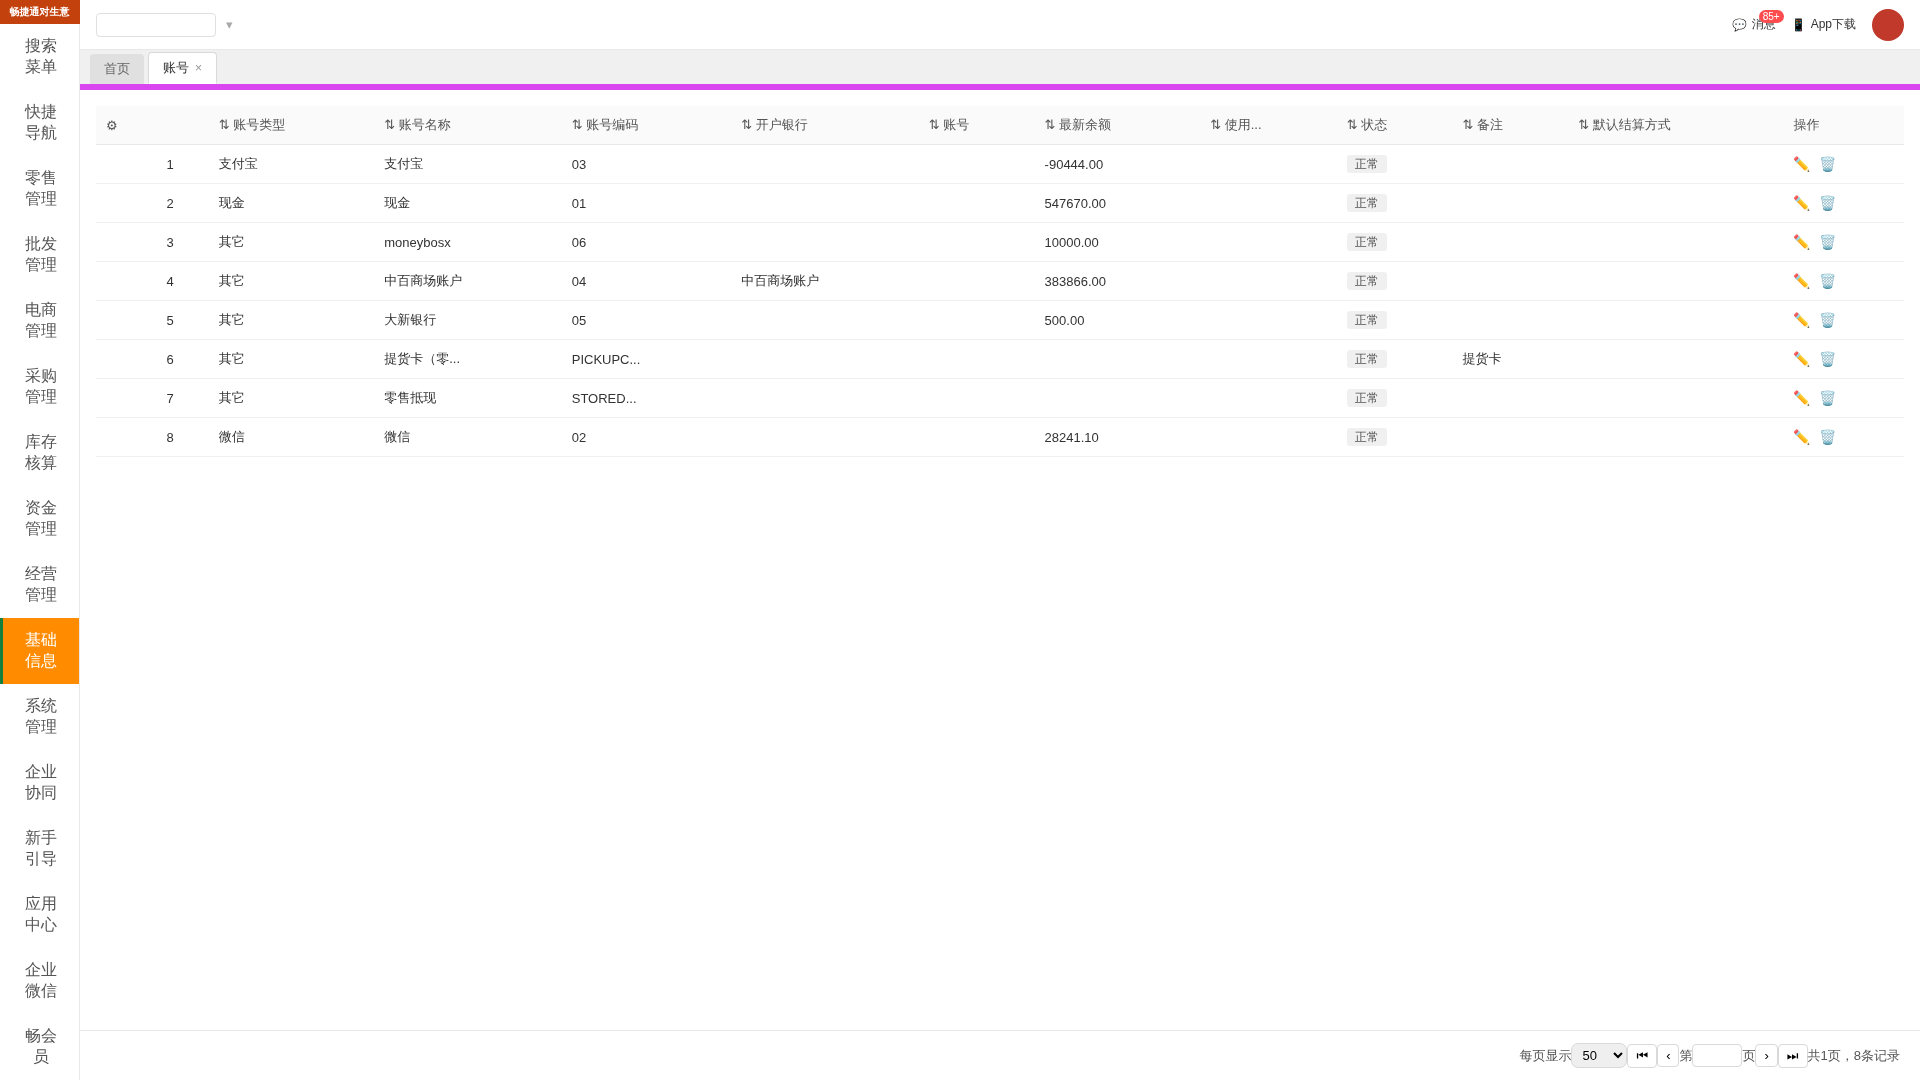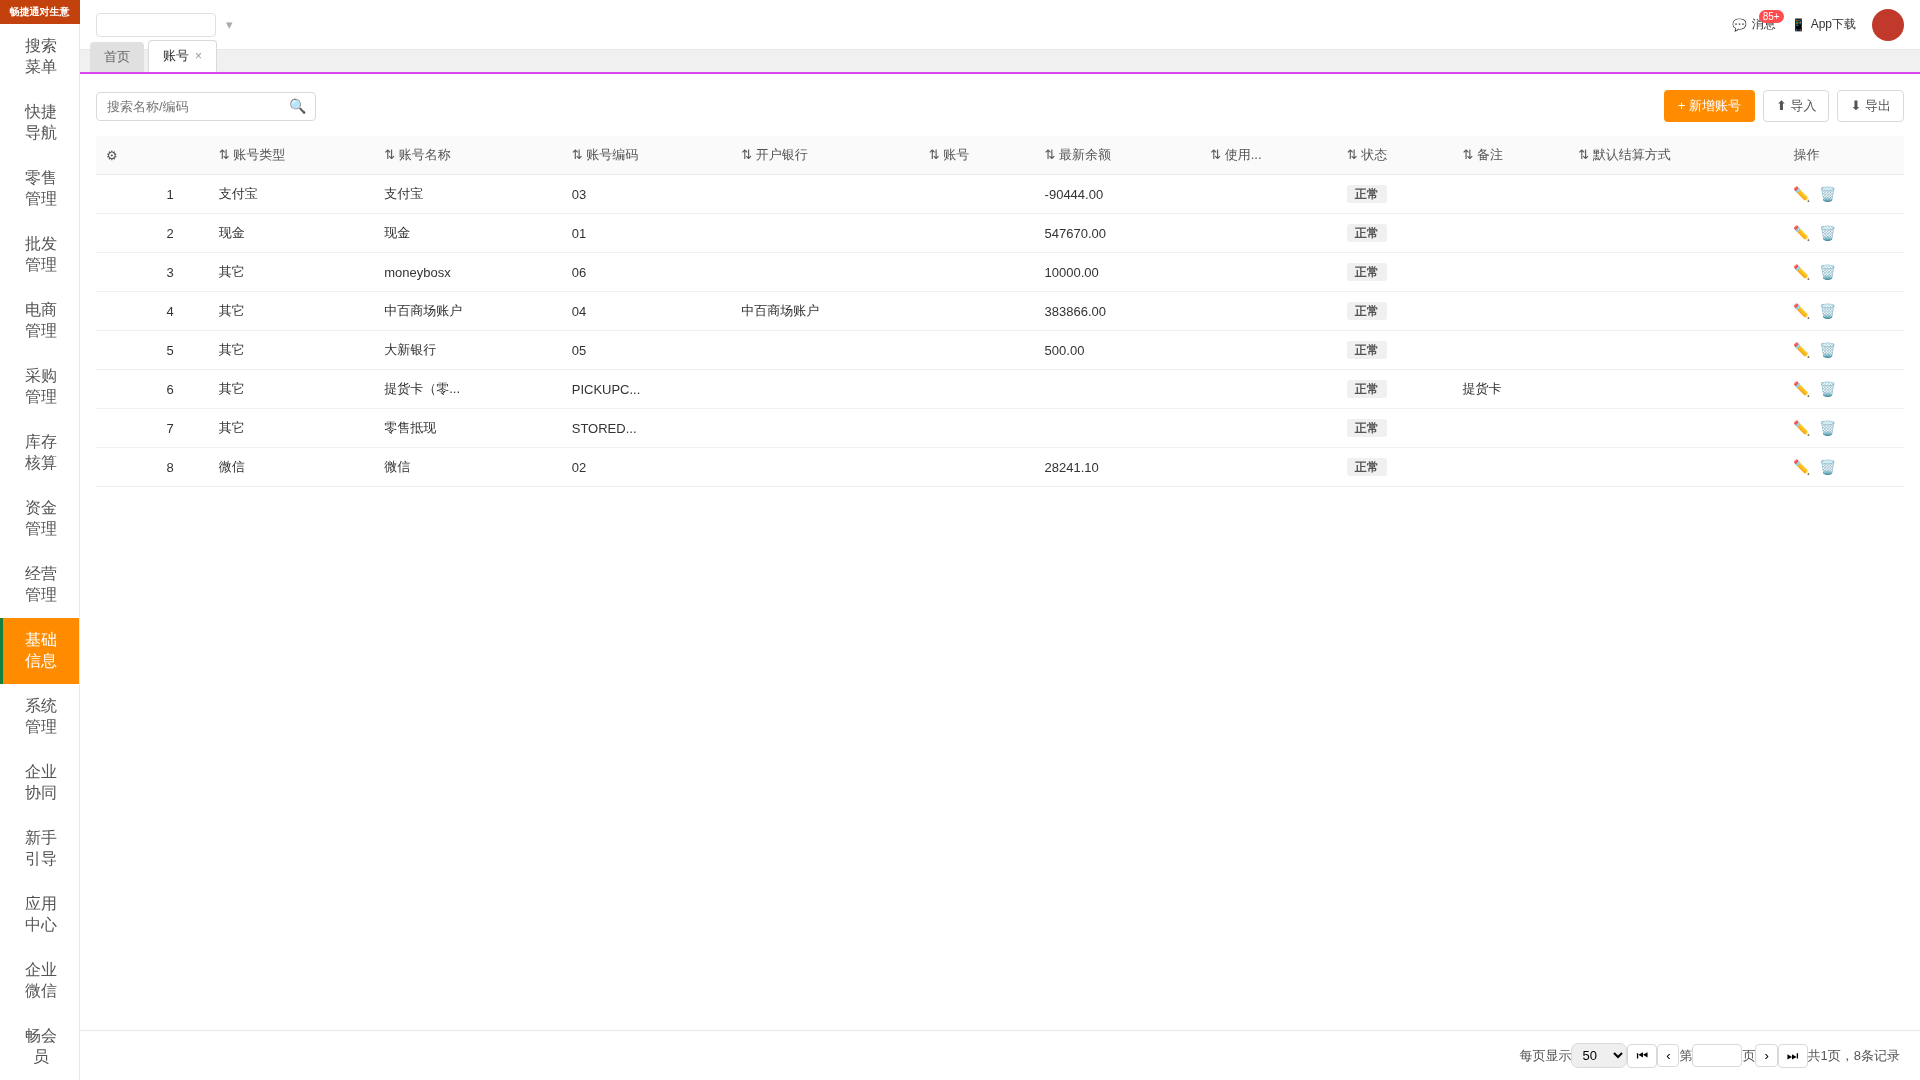--- a/index.html
+++ b/index.html
@@ -81,27 +81,27 @@
       padding: 1px 4px;
       position: absolute;
       top: -6px;
       right: -8px;
     }
     .app-download { display: flex; align-items: center; gap: 4px; color: #333; font-size: 12px; cursor: pointer; }
     .avatar { width: 32px; height: 32px; border-radius: 50%; background: #c0392b; cursor: pointer; }
 
     
     .tab-bar {
-      height: 24px;
+      height: 40px;
       background: #f0f0f0;
       display: flex;
       align-items: flex-end;
       padding: 0 10px;
       flex-shrink: 0;
-      border-bottom: 2px solid #d946ef;
+      border-bottom: 6px solid #d946ef;
     }
     .tab {
       padding: 6px 14px;
       font-size: 13px;
       cursor: pointer;
       border-radius: 4px 4px 0 0;
       background: #e0e0e0;
       color: #666;
       margin-right: 4px;
       display: flex;
@@ -195,21 +195,20 @@
       border-bottom: 1px solid #f0f0f0;
       color: #333;
       white-space: nowrap;
     }
     .status-badge {
       background: #f0f0f0;
       color: #555;
       border-radius: 3px;
       padding: 2px 8px;
       font-size: 12px;
-      font-weight: bold;
     }
     .action-icons { display: flex; gap: 8px; }
     .action-icon { color: #999; cursor: pointer; font-size: 14px; }
 
     
     .pagination-bar {
       height: 50px;
       background: #fff;
       border-top: 1px solid #e8e8e8;
       display: flex;
@@ -291,31 +290,20 @@
     </div>
   </div>
 
   <div class="tab-bar" id="tab-bar">
       <div class="tab">首页</div>
       <div class="tab active">账号<span class="tab-close">×</span></div>
     </div>
 
   <div class="content">
 
-    <div class="toolbar">
-      <div class="search-box">
-        <input class="search-box input" style="border: none; padding: 6px 10px; font-size: 13px; outline: none; width: 100%;" placeholder="搜索名称/编码">
-        <button class="search-btn">🔍</button>
-      </div>
-      <div class="btn-group">
-        <button class="btn-primary">+ 新增账号</button>
-        <button class="btn-default">⬆ 导入</button>
-        <button class="btn-default">⬇ 导出</button>
-      </div>
-    </div>
 
     <table class="data-table">
       <thead id="table-head">
           <tr>
             <th>⚙</th>
             <th></th>
             <th><span>⇅</span> 账号类型</th>
             <th><span>⇅</span> 账号名称</th>
             <th><span>⇅</span> 账号编码</th>
             <th><span>⇅</span> 开户银行</th>

